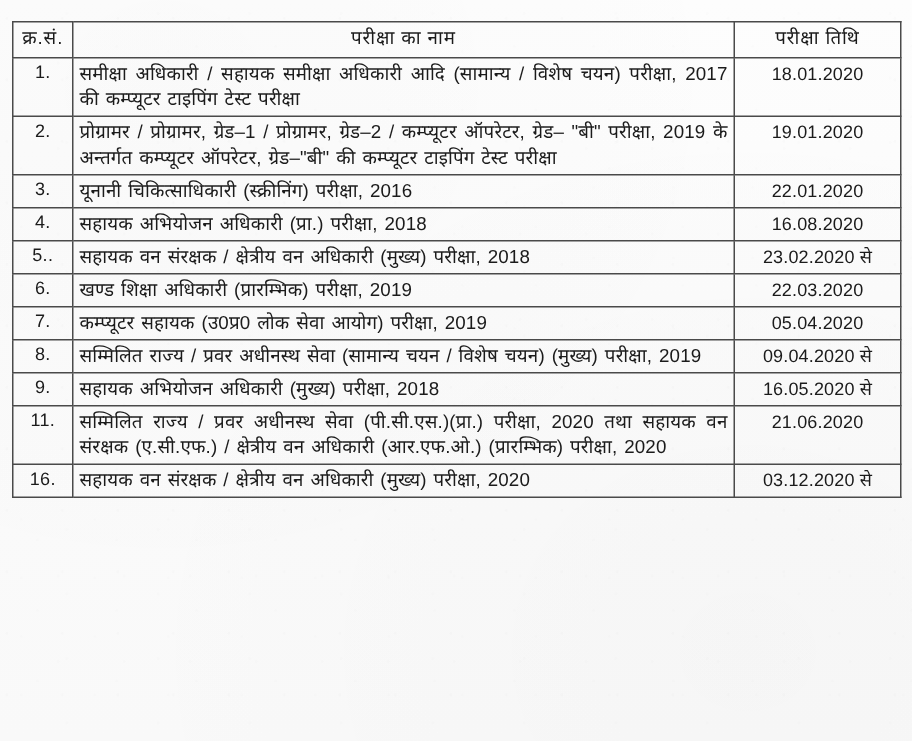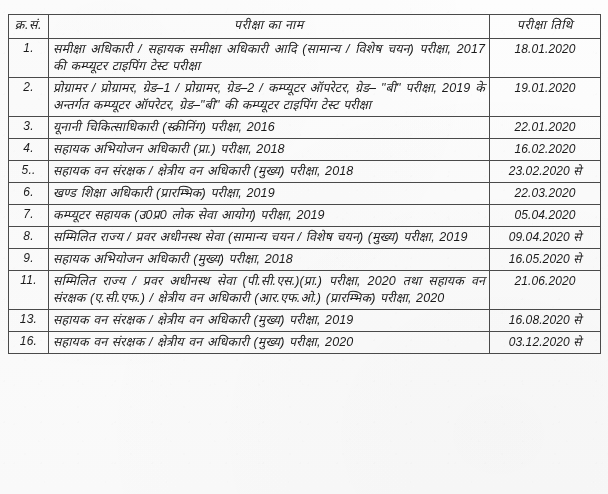--- a/index.html
+++ b/index.html
@@ -39,21 +39,20 @@
     background-size: 37px 41px, 53px 47px, 61px 43px, 44px 57px, 49px 39px;
   }
 
   table.exam-table {
     position: absolute;
     left: 8px;
     top: 14px;
     width: 592px;
     border-collapse: collapse;
     table-layout: fixed;
-    font-style: italic;
   }
   table.exam-table td,
   table.exam-table th {
     border: 1px solid #4a4a4a;
     padding: 2px 4px;
     vertical-align: top;
     font-weight: normal;
     background: transparent;
   }
 
@@ -131,21 +130,21 @@
           <td class="date">19.01.2020</td>
         </tr>
         <tr>
           <td class="sno">3.</td>
           <td class="name">यूनानी चिकित्साधिकारी (स्क्रीनिंग) परीक्षा, 2016</td>
           <td class="date">22.01.2020</td>
         </tr>
         <tr>
           <td class="sno">4.</td>
           <td class="name">सहायक अभियोजन अधिकारी (प्रा.) परीक्षा, 2018</td>
-          <td class="date">16.02.2020</td>
+          <td class="date">16.08.2020</td>
         </tr>
         <tr>
           <td class="sno">5..</td>
           <td class="name">सहायक वन संरक्षक / क्षेत्रीय वन अधिकारी (मुख्य) परीक्षा, 2018</td>
           <td class="date">23.02.2020 से</td>
         </tr>
         <tr>
           <td class="sno">6.</td>
           <td class="name">खण्ड शिक्षा अधिकारी (प्रारम्भिक) परीक्षा, 2019</td>
           <td class="date">22.03.2020</td>
@@ -164,24 +163,19 @@
           <td class="sno">9.</td>
           <td class="name">सहायक अभियोजन अधिकारी (मुख्य) परीक्षा, 2018</td>
           <td class="date">16.05.2020 से</td>
         </tr>
         <tr>
           <td class="sno">11.</td>
           <td class="name">सम्मिलित राज्य / प्रवर अधीनस्थ सेवा (पी.सी.एस.)(प्रा.) परीक्षा, 2020 तथा सहायक वन संरक्षक (ए.सी.एफ.) / क्षेत्रीय वन अधिकारी (आर.एफ.ओ.) (प्रारम्भिक) परीक्षा, 2020</td>
           <td class="date">21.06.2020</td>
         </tr>
         <tr>
-          <td class="sno">13.</td>
-          <td class="name">सहायक वन संरक्षक / क्षेत्रीय वन अधिकारी (मुख्य) परीक्षा, 2019</td>
-          <td class="date">16.08.2020 से</td>
-        </tr>
-        <tr>
           <td class="sno">16.</td>
           <td class="name">सहायक वन संरक्षक / क्षेत्रीय वन अधिकारी (मुख्य) परीक्षा, 2020</td>
           <td class="date">03.12.2020 से</td>
         </tr>
       </tbody>
   </table>
 </div>
 
 </body></html>

